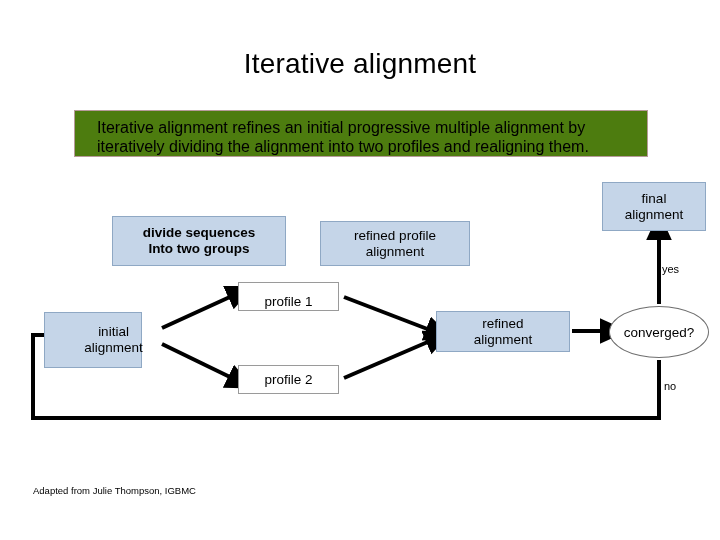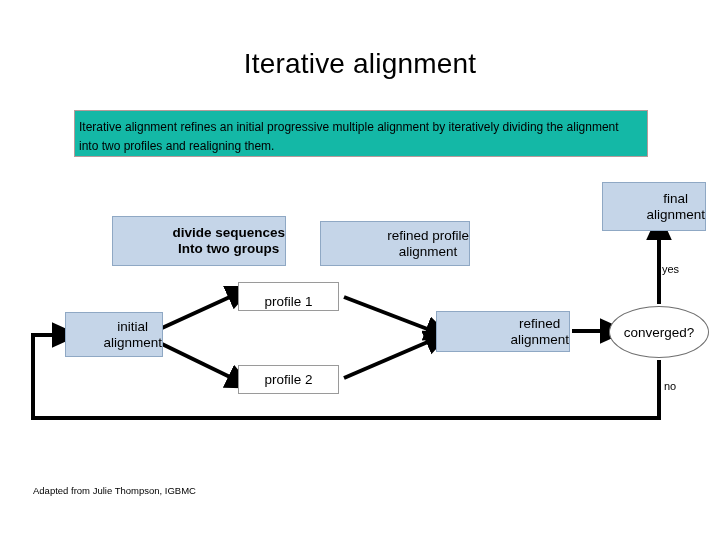--- a/index.html
+++ b/index.html
@@ -30,33 +30,33 @@
     letter-spacing: 0.2px;
   }
   #subtitle-box {
     position: absolute;
     left: 74px;
     top: 110px;
     width: 574px;
     height: 47px;
     border: 1px solid #b79a9a;
     box-sizing: border-box;
-    padding: 7px 9px 0 4px;
-    font-size: 12px;
+    padding: 7px 9px 0 22px;
+    font-size: 16px;
     line-height: 19px;
-    background: #14b8a6;
+    background: #4d7c0f;
   }
   .box {
     position: absolute;
     box-sizing: border-box;
     background: #c5d5e8;
     border: 1px solid #8fa8c4;
     display: flex;
     align-items: center;
-    justify-content: flex-end;
+    justify-content: center;
     text-align: center;
     font-size: 13.5px;
     line-height: 16px;
     color: #000;
   }
   .plainbox {
     position: absolute;
     box-sizing: border-box;
     background: #ffffff;
     border: 1px solid #9a9a9a;
@@ -86,24 +86,24 @@
     width: 150px;
     height: 45px;
   }
   #final-box {
     left: 602px;
     top: 182px;
     width: 104px;
     height: 49px;
   }
   #initial-box {
-    left: 65px;
+    left: 44px;
     top: 312px;
     width: 98px;
-    height: 45px;
+    height: 56px;
     padding-left: 41px;
   }
   #refined-box {
     left: 436px;
     top: 311px;
     width: 134px;
     height: 41px;
   }
   #profile1-box {
     left: 238px;

